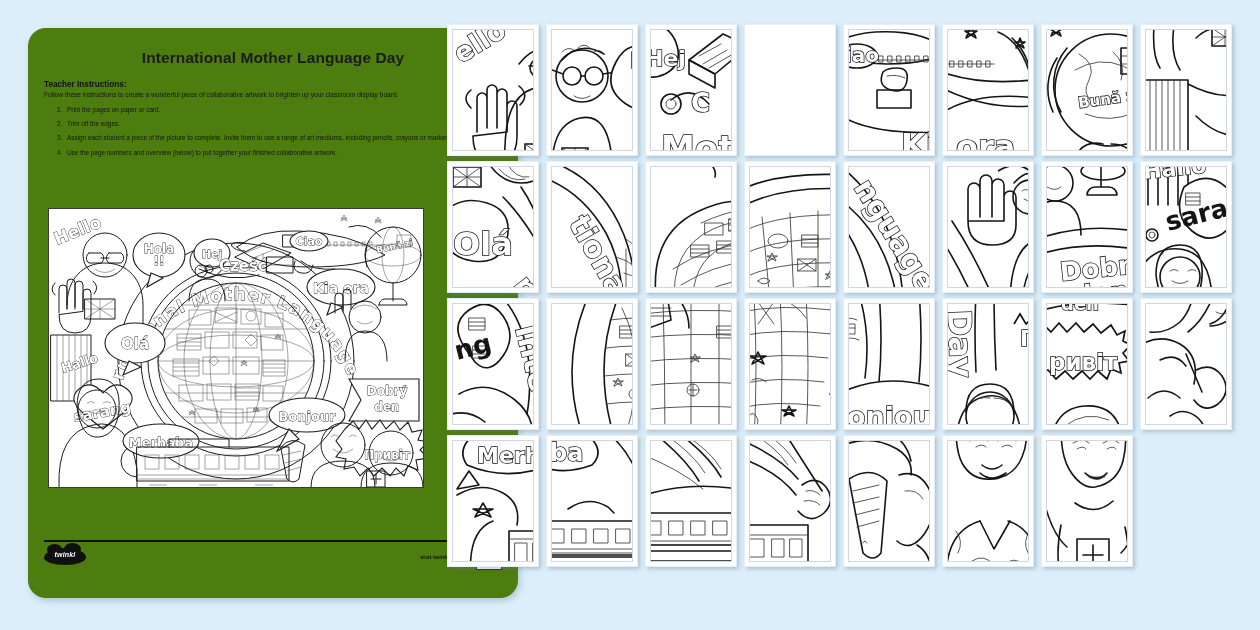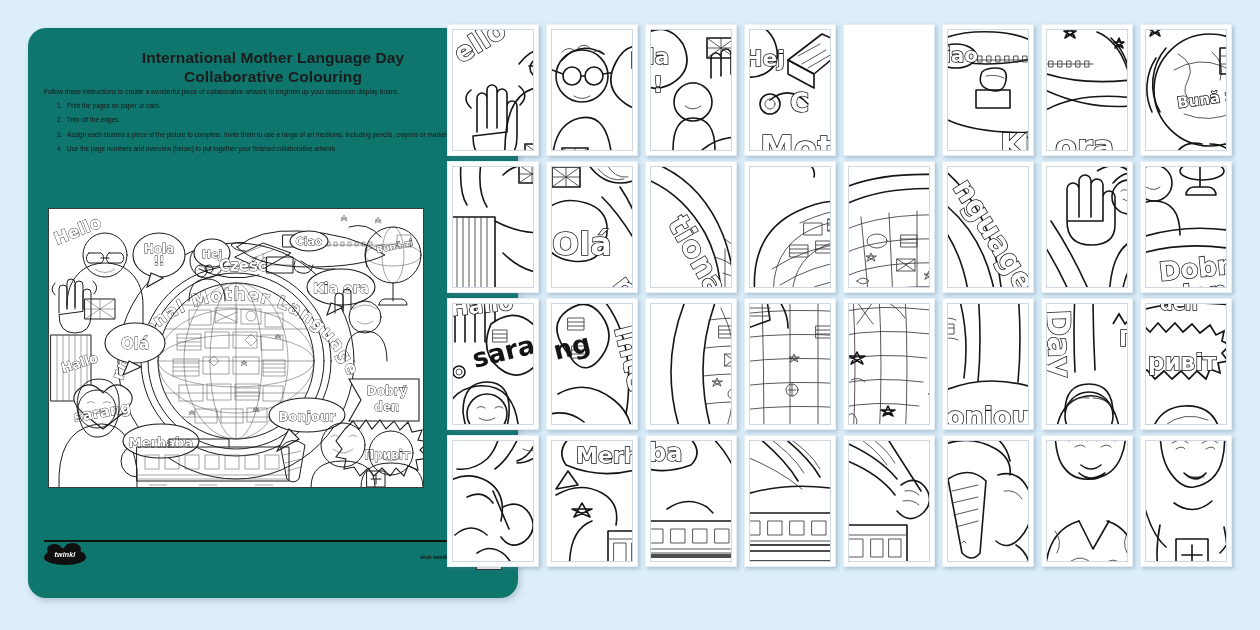--- a/index.html
+++ b/index.html
@@ -6,21 +6,21 @@
   body{
     width:1260px;height:630px;overflow:hidden;
     background:#dceefa;
     font-family:"Liberation Sans", sans-serif;
   }
   #stage{position:relative;width:1260px;height:630px;}
 
   
   #doc{
     position:absolute;left:28px;top:28px;width:490px;height:570px;
-    background:#0f766e;
+    background:#4d7c0f;
     box-shadow:2px 3px 6px rgba(80,105,125,.30);
     border-radius:18px;
   }
   #doc-inner{position:absolute;left:0;top:0;right:0;bottom:0;padding:14px 16px 0 16px;box-sizing:border-box;}
 
   .doc-title{
     text-align:center;font-weight:bold;font-size:15.5px;line-height:1.25;
     color:#1b1b1b;letter-spacing:.1px;margin:6px 0 0 0;
   }
   .sec-head{font-weight:bold;font-size:8.2px;color:#111;margin:13px 0 1px 0;}
@@ -95,23 +95,23 @@
 </head>
 <body>
 
 <div id="stage">
 
   <div id="doc">
     <div id="doc-inner">
 
       <div class="doc-title">
         <div>International Mother Language Day</div>
-        <div>Collaborative Colouring</div>
-      </div>
-
+      </div>
+
+      <div class="sec-head">Teacher Instructions:</div>
       <p class="intro">Follow these instructions to create a wonderful piece of collaborative artwork to brighten up your classroom display board.</p>
 
       <ol class="steps">
         <li>Print the pages on paper or card.</li>
         <li>Trim off the edges.</li>
         <li>Assign each student a piece of the picture to complete. Invite them to use a range of art mediums, including pencils, crayons or markers.</li>
         <li>Use the page numbers and overview (below) to put together your finished collaborative artwork.</li>
       </ol>
     </div>
 
@@ -407,39 +407,20 @@
           <path class="ink-thin" d="M28 72 q8 5 16 0"></path>
           <rect x="16" y="124" width="26" height="18" class="ink"></rect>
           <path class="ink-thin" d="M16 124 42 142 M42 124 16 142 M29 124v18 M16 133h26"></path>
           <path class="bub" d="M104 30 q-20 -18 -34 8 q-14 26 10 42 q16 10 24 4"></path>
           <text x="84" y="44" class="outline-txt" font-size="22">Hol</text>
           <text x="88" y="76" class="outline-txt" font-size="22">!!</text>
         </svg>
       </div>
     </div>
 
-    <div class="thumb">
-      <div class="page-edge"></div>
-      <div class="art-inset">
-        <span class="hidden-text">hola-boy-raised-hand-flag</span>
-        <svg viewBox="0 0 104 144">
-          <path class="bub" d="M-6 14 q26 -20 44 6 q12 26 -12 40 q-24 12 -34 -10z"></path>
-          <text x="2" y="40" class="outline-txt" font-size="22">la</text>
-          <text x="8" y="68" class="outline-txt" font-size="22">!</text>
-          <circle cx="48" cy="78" r="19" class="ink"></circle>
-          <path class="ink" d="M28 126 q0 -32 20 -32 q22 0 22 32 v18"></path>
-          <path class="ink-thin" d="M40 82 q8 6 16 0 M38 62 q12 -8 22 2"></path>
-          <path class="ink" d="M66 54 v-20 a5 5 0 0 1 10 0 v18 M76 52 v-22 a5 5 0 0 1 10 0 v20"></path>
-          <rect x="62" y="14" width="28" height="20" class="ink"></rect>
-          <path class="ink-thin" d="M62 14 90 34 M90 14 62 34 M76 14v20 M62 24h28"></path>
-          <path class="ink" d="M104 114 q-40 -6 -62 30"></path>
-          <path class="ink" d="M104 136 q-26 -2 -40 8"></path>
-        </svg>
-      </div>
-    </div>
 
     <div class="thumb">
       <div class="page-edge"></div>
       <div class="art-inset">
         <span class="hidden-text">hej-book-mother-text</span>
         <svg viewBox="0 0 104 144">
           <path class="bub" d="M-10 6 q28 -14 40 10 q10 24 -10 34 q-22 10 -32 -12z"></path>
           <text x="0" y="42" class="outline-txt" font-size="22">Hej</text>
           <path class="ink" d="M44 36 L78 10 L104 22 L70 50z"></path>
           <path class="ink" d="M44 36 L70 50 L70 64 L44 50z"></path>

